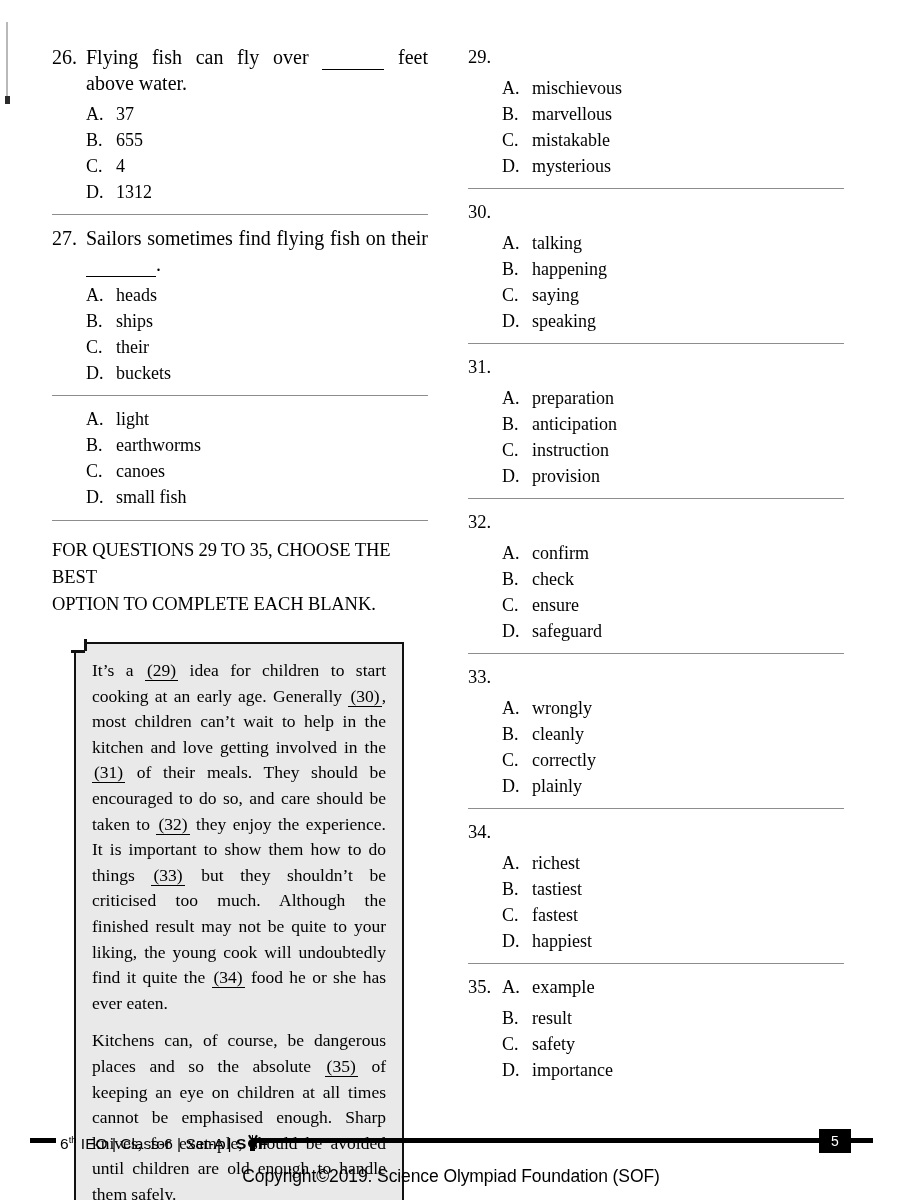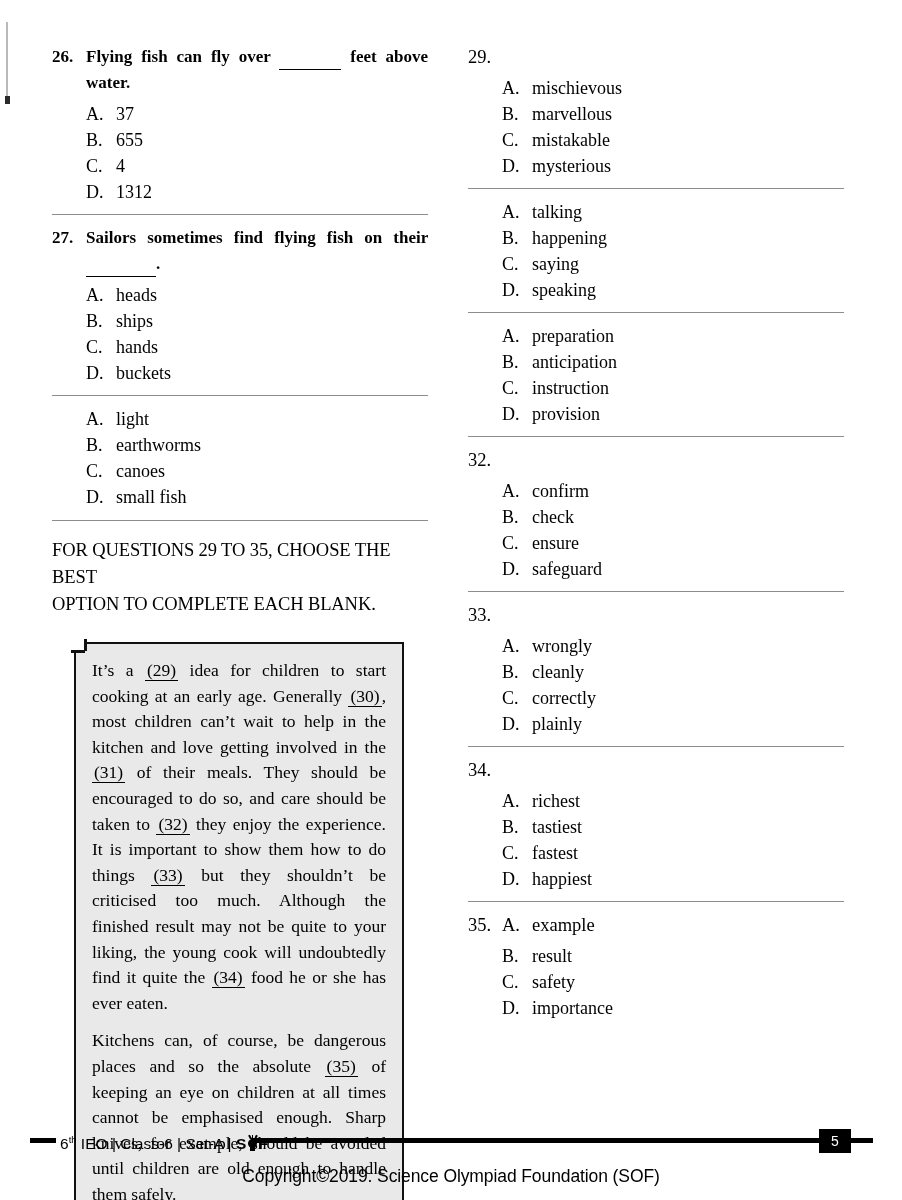--- a/index.html
+++ b/index.html
@@ -56,23 +56,22 @@
   }
   .col-left  { left: 52px; width: 376px; }
   .col-right { left: 468px; width: 376px; }
 
   
   .qblock { position: relative; }
 
   .qhead {
     display: flex;
     align-items: flex-start;
-    font-size: 17px;
+    font-size: 20px;
     line-height: 26px;
-    font-weight: bold;
   }
   .qnum {
     width: 34px;
     flex: 0 0 34px;
     text-align: left;
   }
   .qtext {
     flex: 1 1 auto;
     text-align: justify;
     text-justify: inter-word;
@@ -339,21 +338,21 @@
           <div class="opt">
             <span class="opt-letter">A.</span>
             <span class="opt-text">heads</span>
           </div>
           <div class="opt">
             <span class="opt-letter">B.</span>
             <span class="opt-text">ships</span>
           </div>
           <div class="opt">
             <span class="opt-letter">C.</span>
-            <span class="opt-text">hands</span>
+            <span class="opt-text">their</span>
           </div>
           <div class="opt">
             <span class="opt-letter">D.</span>
             <span class="opt-text">buckets</span>
           </div>
         </div>
       </div>
       <hr class="divider">
 
       <div class="qblock">
@@ -415,20 +414,21 @@
           </div>
           <div class="opt">
             <span class="opt-letter">D.</span>
             <span class="opt-text">mysterious</span>
           </div>
         </div>
       </div>
       <hr class="divider">
 
       <div class="qblock">
+        <div class="qhead-bare">30.</div>
         <div class="opts">
           <div class="opt">
             <span class="opt-letter">A.</span>
             <span class="opt-text">talking</span>
           </div>
           <div class="opt">
             <span class="opt-letter">B.</span>
             <span class="opt-text">happening</span>
           </div>
           <div class="opt">
@@ -437,20 +437,21 @@
           </div>
           <div class="opt">
             <span class="opt-letter">D.</span>
             <span class="opt-text">speaking</span>
           </div>
         </div>
       </div>
       <hr class="divider">
 
       <div class="qblock">
+        <div class="qhead-bare">31.</div>
         <div class="opts">
           <div class="opt">
             <span class="opt-letter">A.</span>
             <span class="opt-text">preparation</span>
           </div>
           <div class="opt">
             <span class="opt-letter">B.</span>
             <span class="opt-text">anticipation</span>
           </div>
           <div class="opt">

